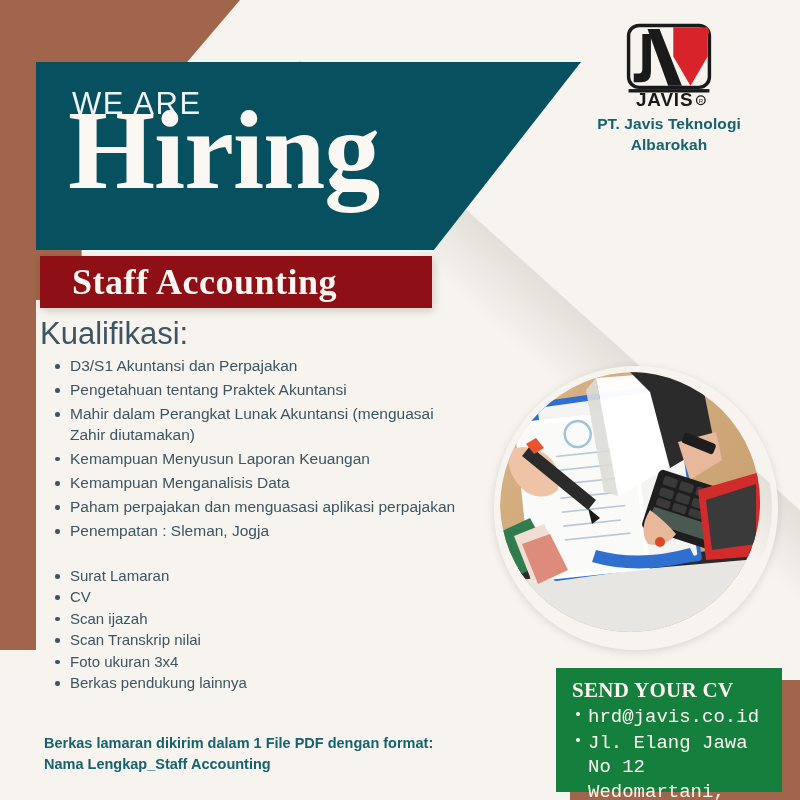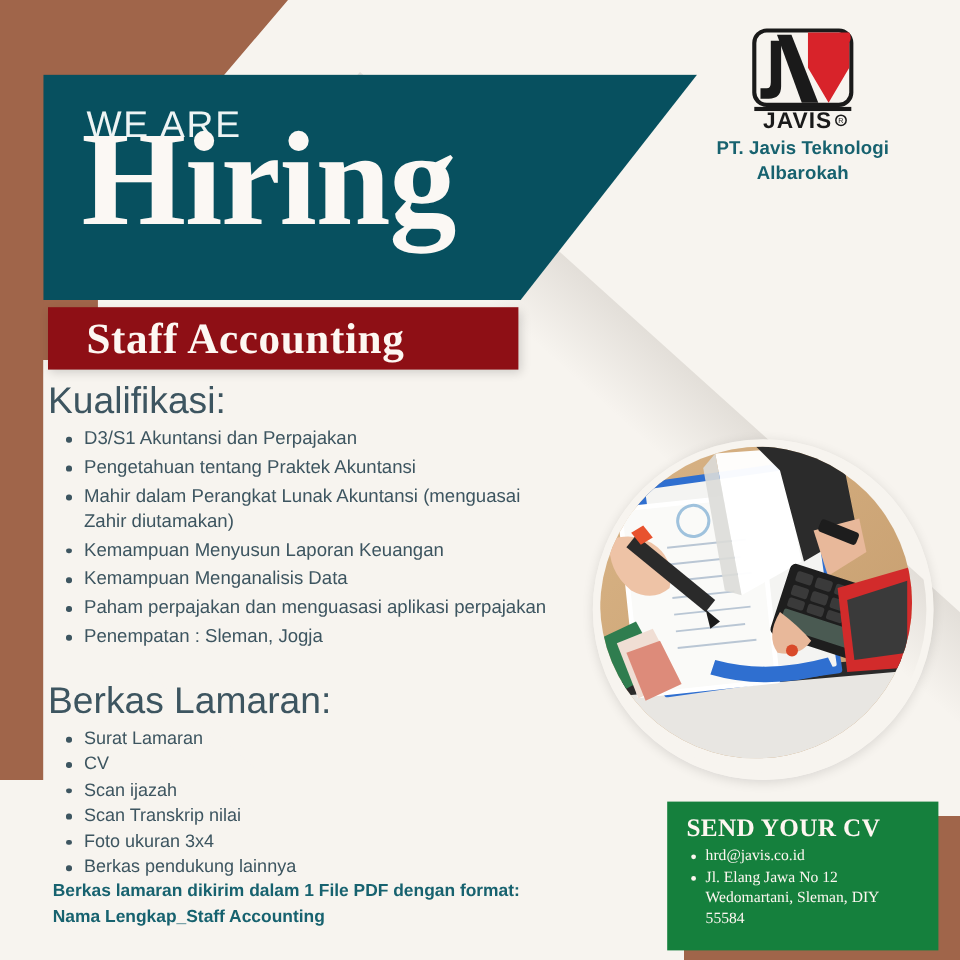--- a/index.html
+++ b/index.html
@@ -255,22 +255,22 @@
     color: #fdf6f0;
     letter-spacing: 0.3px;
     margin: 0 0 2px 2px;
   }
   .sendcv ul {
     margin: 0;
     padding-left: 18px;
     list-style: none;
   }
   .sendcv li {
-    font-family: Liberation Serif, serif;
-    font-size: 13px;
+    font-family: Liberation Mono, monospace;
+    font-size: 19px;
     line-height: 1.3;
     color: #fdf6f0;
     position: relative;
     margin-bottom: 1px;
   }
   .sendcv li::before {
     content: "";
     position: absolute;
     left: -12px;
     top: 7px;
@@ -328,21 +328,20 @@
       <li>Pengetahuan tentang Praktek Akuntansi</li>
       <li>Mahir dalam Perangkat Lunak Akuntansi (menguasai Zahir diutamakan)</li>
       <li>Kemampuan Menyusun Laporan Keuangan</li>
       <li>Kemampuan Menganalisis Data</li>
       <li>Paham perpajakan dan menguasasi aplikasi perpajakan</li>
       <li>Penempatan : Sleman, Jogja</li>
     </ul>
   </div>
 
   <div class="section" id="documents">
-    <h2 class="section-title">Berkas Lamaran:</h2>
     <ul class="bullets">
       <li>Surat Lamaran</li>
       <li>CV</li>
       <li>Scan ijazah</li>
       <li>Scan Transkrip nilai</li>
       <li>Foto ukuran 3x4</li>
       <li>Berkas pendukung lainnya</li>
     </ul>
   </div>
 

